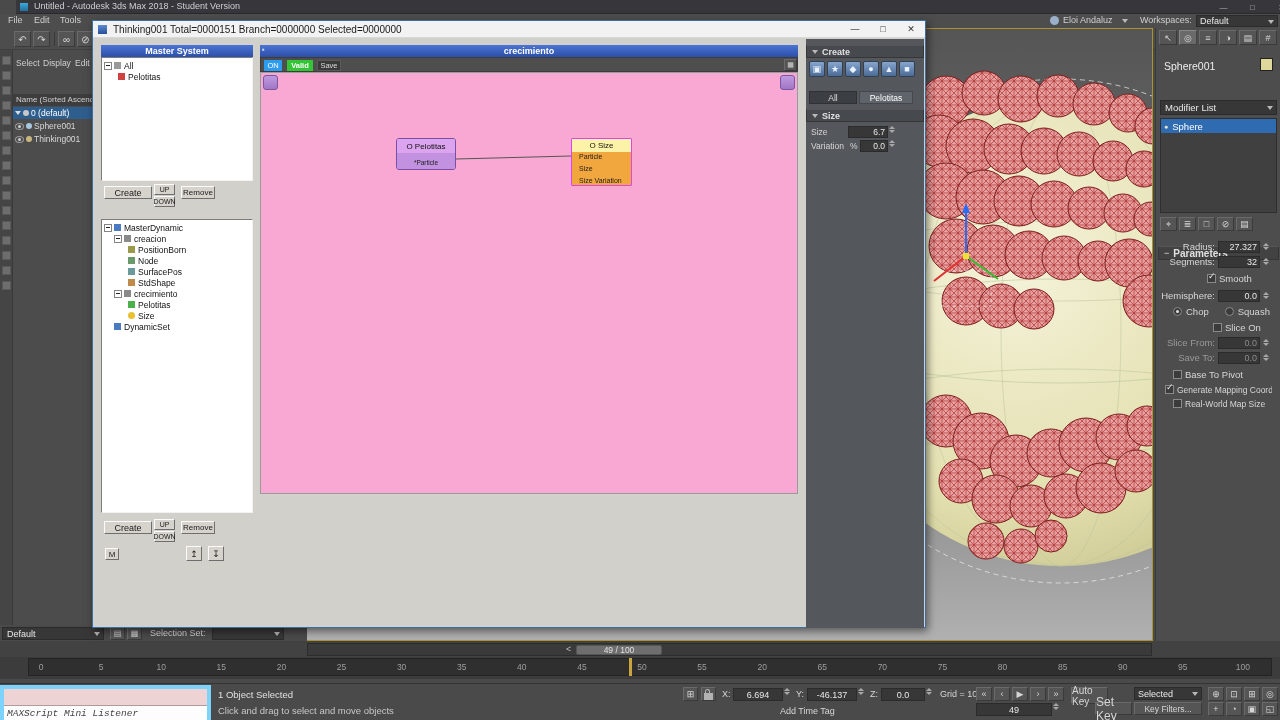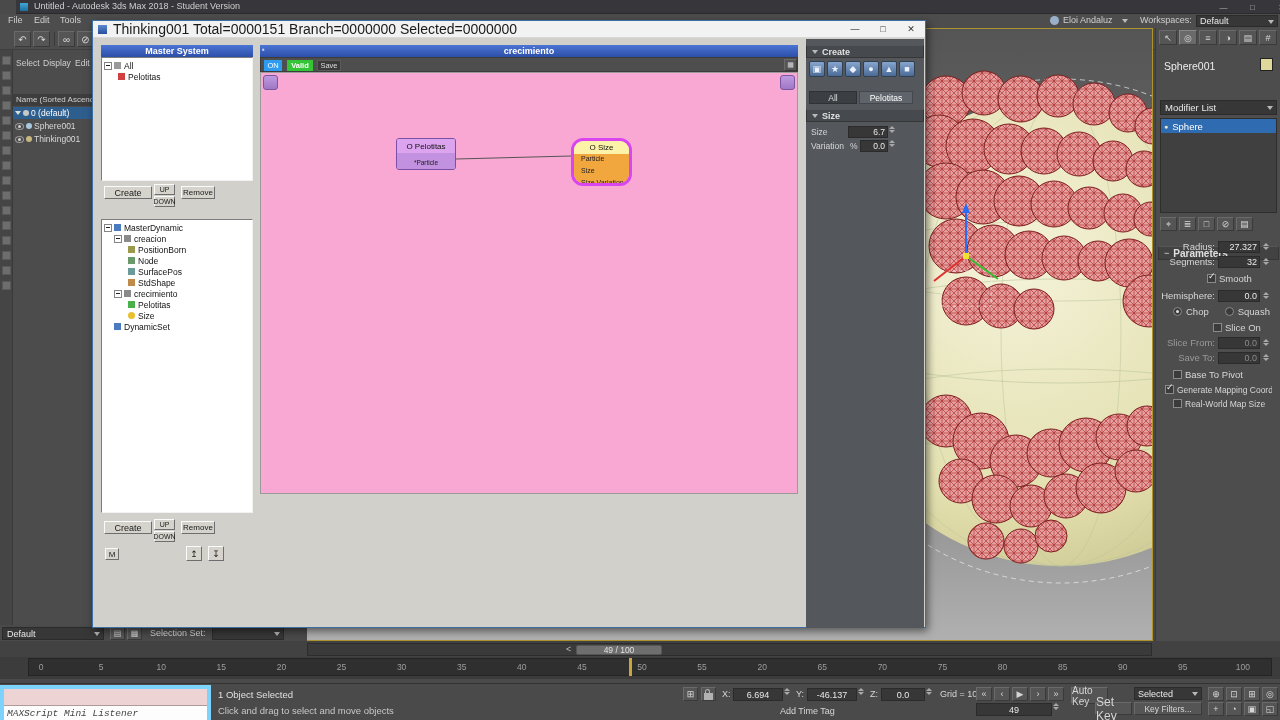--- a/index.html
+++ b/index.html
@@ -508,21 +508,21 @@
       </span>
     <span class="a btn" style="left:1262px;top:18px;width:16px;height:14px;font-size:9px">
         <span>◱</span>
       </span>
   </div>
 
   <div class="a" style="left:92px;top:20px;width:834px;height:608px;background:#d2d0ca;border:1px solid #3a6ea5;box-shadow:2px 3px 8px rgba(0,0,0,.5);z-index:10">
 
     <div class="a flex" style="left:0;top:0;width:832px;height:17px;background:#f2f2f2;border-bottom:1px solid #d8d8d8">
       <span style="width:9px;height:9px;background:linear-gradient(#5a8ad0,#2a4f9a);margin:0 6px 0 5px"></span>
-      <span class="tx" style="font-size:14px;color:#1a1a1a;width:560px">Thinking001 Total=0000151 Branch=0000000 Selected=0000000</span>
+      <span class="tx" style="font-size:10px;color:#1a1a1a;width:560px">Thinking001 Total=0000151 Branch=0000000 Selected=0000000</span>
       <span class="flex" style="width:28px;height:17px;justify-content:center;font-size:9px;color:#333;margin-left:auto">
           <span>—</span>
         </span>
       <span class="flex" style="width:28px;height:17px;justify-content:center;font-size:9px;color:#333">
           <span>□</span>
         </span>
       <span class="flex" style="width:28px;height:17px;justify-content:center;font-size:9px;color:#333">
           <span>✕</span>
         </span>
     </div>
@@ -623,21 +623,21 @@
     <div class="a" style="left:167px;top:51px;width:538px;height:422px;background:#f9a8d4;border:1px solid #9a9a9a">
       <svg width="536" height="420" style="position:absolute;left:0;top:0">
         <line x1="195" y1="86" x2="310" y2="83" stroke="#555" stroke-width="1"></line>
       </svg>
       <span class="a" style="left:2px;top:2px;width:15px;height:15px;border-radius:3px;background:linear-gradient(#c09ae0,#9f77c5);border:1px solid #7a55a0"></span>
       <span class="a" style="left:519px;top:2px;width:15px;height:15px;border-radius:3px;background:linear-gradient(#c09ae0,#9f77c5);border:1px solid #7a55a0"></span>
       <div class="a" style="left:135px;top:65px;width:60px;height:32px;border:1px solid #7b4fa3;border-radius:3px;overflow:hidden">
         <div class="flex" style="height:14px;background:#dca3ef;color:#111;font-size:8px;justify-content:center">O Pelotitas</div>
         <div class="flex" style="height:18px;background:#c291e0;color:#222;font-size:6.5px;justify-content:center">*Particle</div>
       </div>
-      <div class="a" style="left:310px;top:65px;width:61px;height:48px;border:3px solid #d946ef;border-radius:12px;overflow:hidden">
+      <div class="a" style="left:310px;top:65px;width:61px;height:48px;border:1px solid #d946ef;border-radius:1px;overflow:hidden">
         <div class="flex" style="height:13px;background:#fdf3a8;color:#111;font-size:8px;justify-content:center">O Size</div>
         <div class="tx" style="height:11px;background:#f2a73e;color:#222;font-size:7px;padding:1px 0 0 7px">Particle</div>
         <div class="tx" style="height:11px;background:#f2a73e;color:#222;font-size:7px;padding:1px 0 0 7px">Size</div>
         <div class="tx" style="height:12px;background:#f2a73e;color:#222;font-size:7px;padding:1px 0 0 7px">Size Variation</div>
       </div>
     </div>
 
     <div class="a" style="left:713px;top:18px;width:118px;height:589px;background:#54575c">
       <div class="roll" style="position:absolute;left:0;top:6px;width:118px;height:13px;background:#46494e;font-size:9px">
           <span class="car" style="margin:0"></span>

